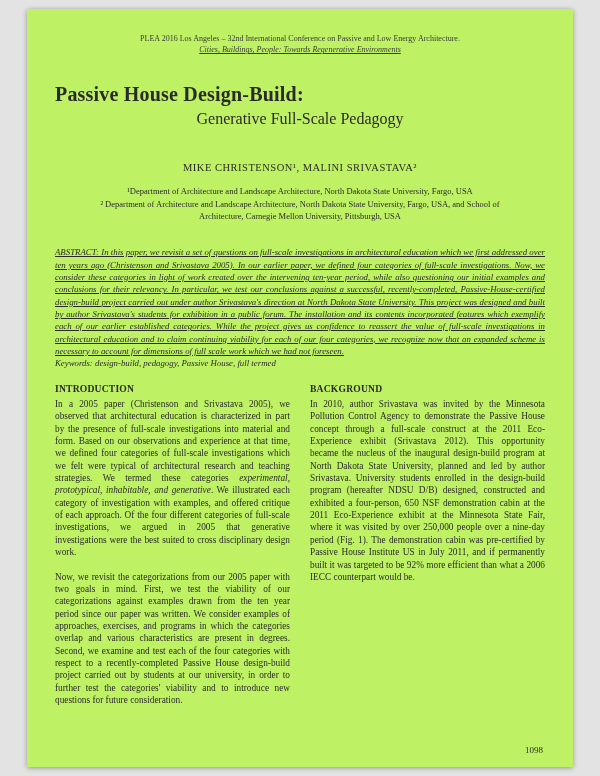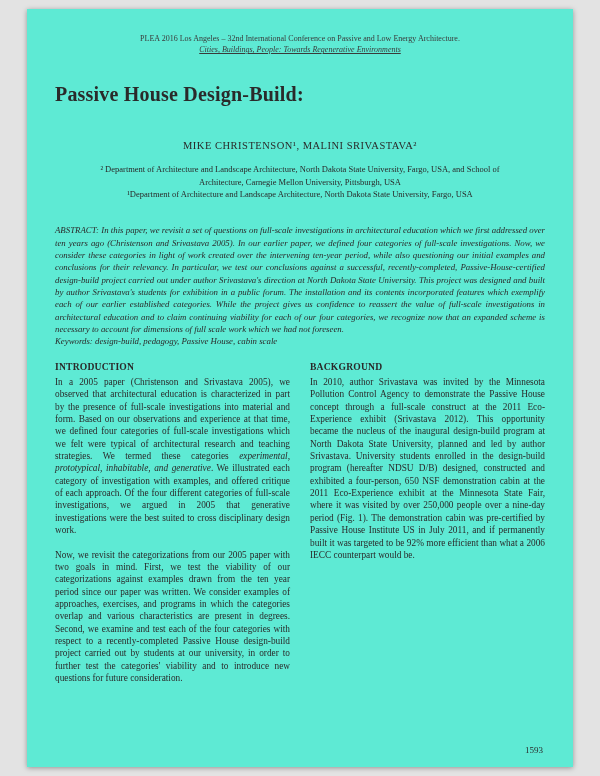--- a/index.html
+++ b/index.html
@@ -6,70 +6,71 @@
   html, body { width: 600px; }
   body {
     background: #e3e3e3;
     font-family: "Liberation Serif", serif;
     -webkit-font-smoothing: antialiased;
   }
   .page {
     width: 546px;
     height: 758px;
     margin: 9px auto;
-    background: #5eead4;
+    background: #bef264;
     box-shadow: 0 1px 5px rgba(0,0,0,0.35);
     padding: 24px 28px 16px 28px;
     position: relative;
     color: #2a2a2a;
   }
   .conf-header { text-align: center; font-size: 8px; line-height: 1.4; color: #3a3a3a; }
   .conf-header .line2 { font-style: italic; text-decoration: underline; }
   .title { margin-top: 28px; font-size: 20px; font-weight: bold; letter-spacing: 0.2px; }
   .subtitle { text-align: center; margin-top: 4px; font-size: 16px; font-weight: normal; }
   .authors { text-align: center; margin-top: 34px; font-size: 10.5px; letter-spacing: 0.5px; }
   .affiliations { text-align: center; margin-top: 12px; font-size: 8.5px; line-height: 1.45; padding: 0 30px; }
   .affiliations div { margin: 0; }
-  .abstract { margin-top: 24px; font-size: 8.8px; font-style: italic; text-align: justify; line-height: 1.4; }
+  .abstract { margin-top: 24px; font-size: 8.8px; font-style: italic; text-align: justify; line-height: 1.4; text-decoration: underline; }
   .keywords { font-size: 8.8px; font-style: italic; margin-top: 1px; }
   .columns { display: flex; gap: 20px; margin-top: 15px; }
   .col { flex: 1; font-size: 9.3px; text-align: justify; line-height: 1.33; }
   .sec-heading { font-size: 9.6px; font-weight: bold; font-family: "Liberation Serif", serif; margin-bottom: 2px; letter-spacing: 0.2px; }
   .col p.para + p.para { margin-top: 12px; }
   .page-number { position: absolute; bottom: 12px; right: 30px; font-size: 9px; color: #2a2a2a; }
 </style>
 </head>
 <body>
 
 <div class="page">
 
   <div class="conf-header">
     <div class="line1">PLEA 2016 Los Angeles – 32nd International Conference on Passive and Low Energy Architecture.</div>
     <div class="line2">Cities, Buildings, People: Towards Regenerative Environments</div>
   </div>
 
   <h1 class="title">Passive House Design-Build:</h1>
+  <h2 class="subtitle">Generative Full-Scale Pedagogy</h2>
 
   <div class="authors">MIKE CHRISTENSON¹, MALINI SRIVASTAVA²</div>
 
   <div class="affiliations">
+    <div>¹Department of Architecture and Landscape Architecture, North Dakota State University, Fargo, USA</div>
     <div>² Department of Architecture and Landscape Architecture, North Dakota State University, Fargo, USA, and School of Architecture, Carnegie Mellon University, Pittsburgh, USA</div>
-    <div>¹Department of Architecture and Landscape Architecture, North Dakota State University, Fargo, USA</div>
   </div>
 
   <p class="abstract">ABSTRACT: In this paper, we revisit a set of questions on full-scale investigations in architectural education which we first addressed over ten years ago (Christenson and Srivastava 2005). In our earlier paper, we defined four categories of full-scale investigations. Now, we consider these categories in light of work created over the intervening ten-year period, while also questioning our initial examples and conclusions for their relevancy. In particular, we test our conclusions against a successful, recently-completed, Passive-House-certified design-build project carried out under author Srivastava's direction at North Dakota State University. This project was designed and built by author Srivastava's students for exhibition in a public forum. The installation and its contents incorporated features which exemplify each of our earlier established categories. While the project gives us confidence to reassert the value of full-scale investigations in architectural education and to claim continuing viability for each of our four categories, we recognize now that an expanded scheme is necessary to account for dimensions of full scale work which we had not foreseen.</p>
-  <p class="keywords">Keywords: design-build, pedagogy, Passive House, cabin scale</p>
+  <p class="keywords">Keywords: design-build, pedagogy, Passive House, full termed</p>
 
   <div class="columns">
     <div class="col">
       <div class="sec-heading">INTRODUCTION</div>
       <p class="para"><span>In a 2005 paper (Christenson and Srivastava 2005), we observed that architectural education is characterized in part by the presence of full-scale investigations into material and form. Based on our observations and experience at that time, we defined four categories of full-scale investigations which we felt were typical of architectural research and teaching strategies. We termed these categories </span><span style="font-style: italic;">experimental, prototypical, inhabitable, and generative</span><span>. We illustrated each category of investigation with examples, and offered critique of each approach. Of the four different categories of full-scale investigations, we argued in 2005 that generative investigations were the best suited to cross disciplinary design work.</span></p>
       <p class="para">Now, we revisit the categorizations from our 2005 paper with two goals in mind. First, we test the viability of our categorizations against examples drawn from the ten year period since our paper was written. We consider examples of approaches, exercises, and programs in which the categories overlap and various characteristics are present in degrees. Second, we examine and test each of the four categories with respect to a recently-completed Passive House design-build project carried out by students at our university, in order to further test the categories' viability and to introduce new questions for future consideration.</p>
     </div>
     <div class="col">
       <div class="sec-heading">BACKGROUND</div>
       <p class="para">In 2010, author Srivastava was invited by the Minnesota Pollution Control Agency to demonstrate the Passive House concept through a full-scale construct at the 2011 Eco-Experience exhibit (Srivastava 2012). This opportunity became the nucleus of the inaugural design-build program at North Dakota State University, planned and led by author Srivastava. University students enrolled in the design-build program (hereafter NDSU D/B) designed, constructed and exhibited a four-person, 650 NSF demonstration cabin at the 2011 Eco-Experience exhibit at the Minnesota State Fair, where it was visited by over 250,000 people over a nine-day period (Fig. 1). The demonstration cabin was pre-certified by Passive House Institute US in July 2011, and if permanently built it was targeted to be 92% more efficient than what a 2006 IECC counterpart would be.</p>
     </div>
   </div>
 
-  <div class="page-number">1593</div>
+  <div class="page-number">1098</div>
 
 </div>
 
 </body></html>

